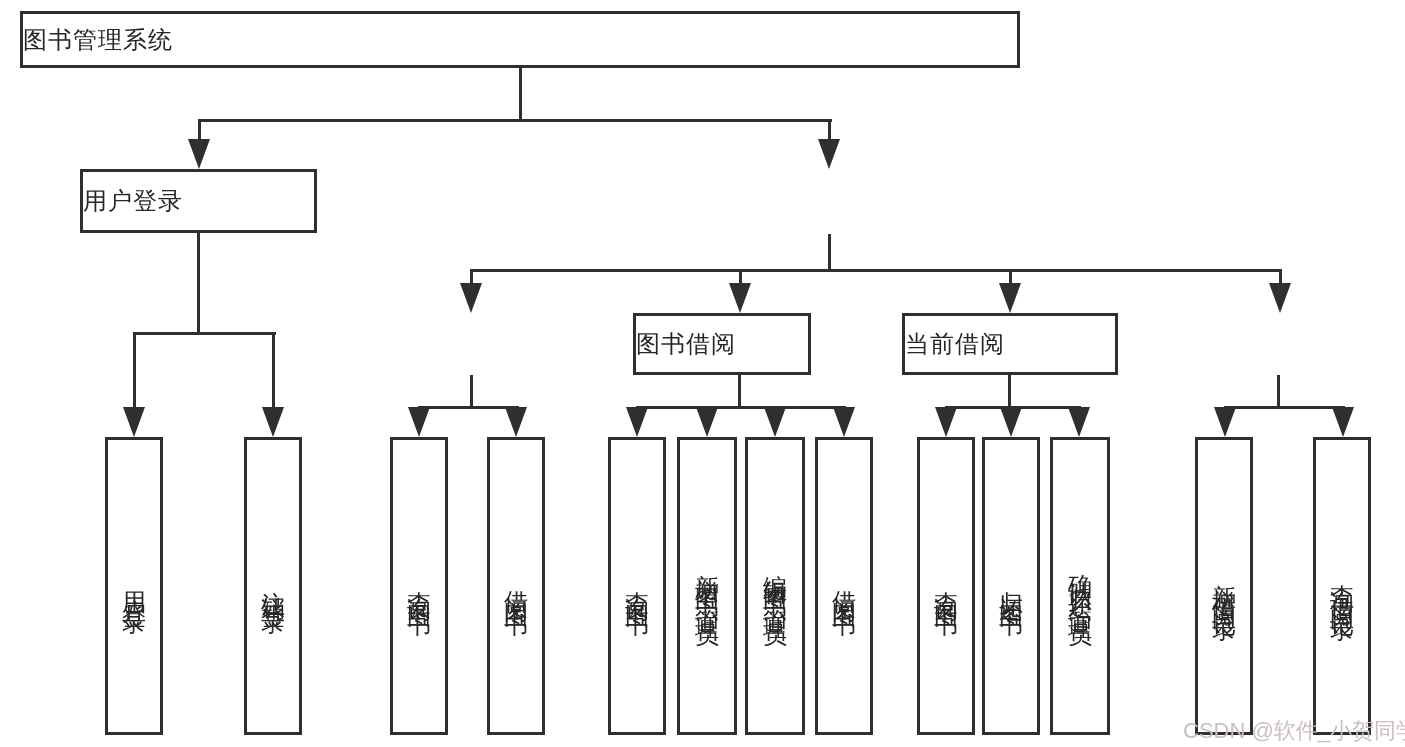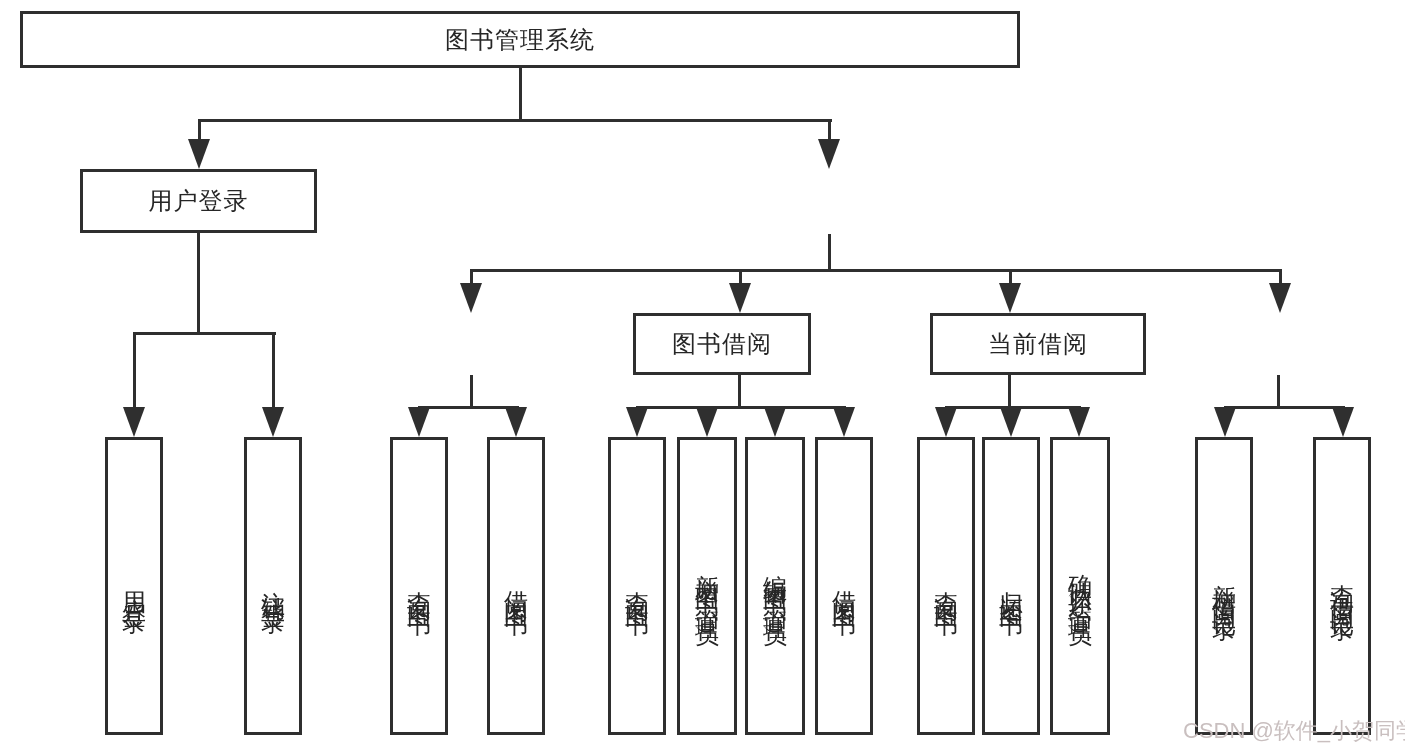--- a/index.html
+++ b/index.html
@@ -12,21 +12,20 @@
     font-family: "Liberation Sans", "DejaVu Sans", sans-serif;
     color: #262626;
   }
   .nodebox {
     position: absolute;
     box-sizing: border-box;
     border: 3px solid #2f2f2f;
     background: #ffffff;
     display: flex;
     align-items: center;
-    justify-content: center;
     font-size: 24px;
     letter-spacing: 1px;
     white-space: nowrap;
   }
   .leaf {
     position: absolute;
     box-sizing: border-box;
     border: 3px solid #2f2f2f;
     background: #ffffff;
     top: 437px;
@@ -103,21 +102,21 @@
     <div class="tri" style="left:729px;  top:283px;"></div>
     <div class="vline" style="left:1009px; top:271px; height:14px;"></div>
     <div class="tri" style="left:999px;  top:283px;"></div>
     <div class="vline" style="left:1279px; top:271px; height:14px;"></div>
     <div class="tri" style="left:1269px; top:283px;"></div>
   </div>
 
   <div class="nodebox" style="left:633px; top:313px; width:178px; height:62px;">
     <span>图书借阅</span>
   </div>
-  <div class="nodebox" style="left:902px; top:313px; width:216px; height:62px;margin-left:28px;">
+  <div class="nodebox" style="left:902px; top:313px; width:216px; height:62px;">
     <span>当前借阅</span>
   </div>
 
   <div>
     <div class="vline" style="left:470px; top:375px; height:34px;"></div>
     <div class="hline" style="left:418px; top:406px; width:101px;"></div>
     <div class="tri" style="left:408px; top:407px;"></div>
     <div class="tri" style="left:505px; top:407px;"></div>
   </div>
   <div>

